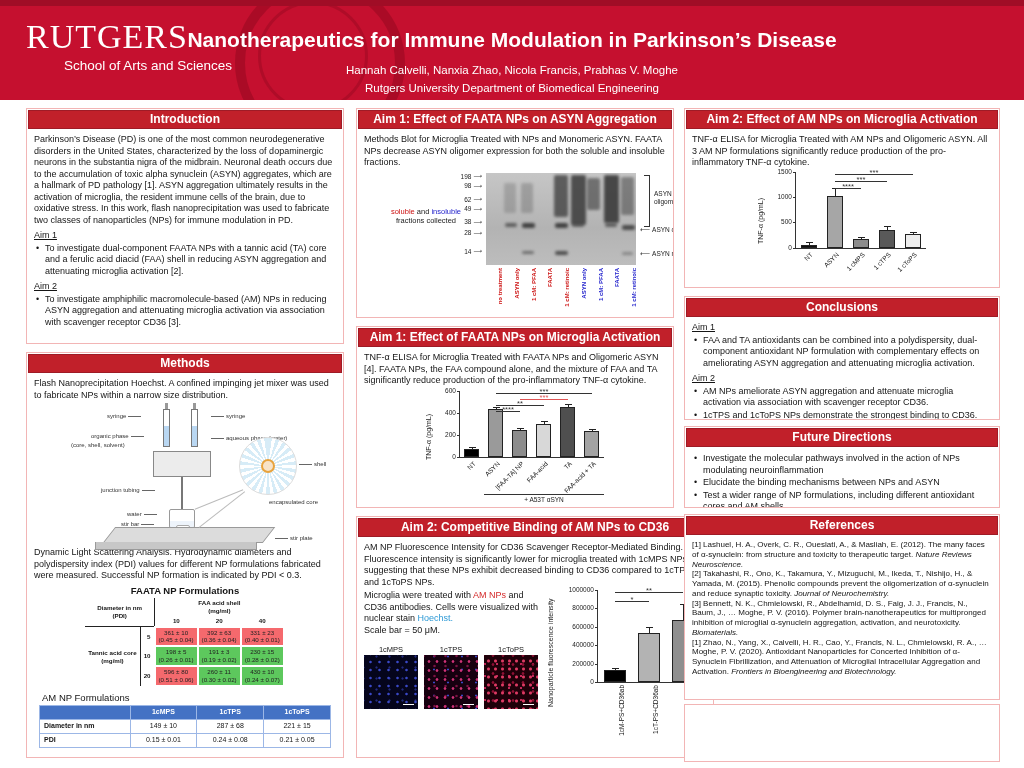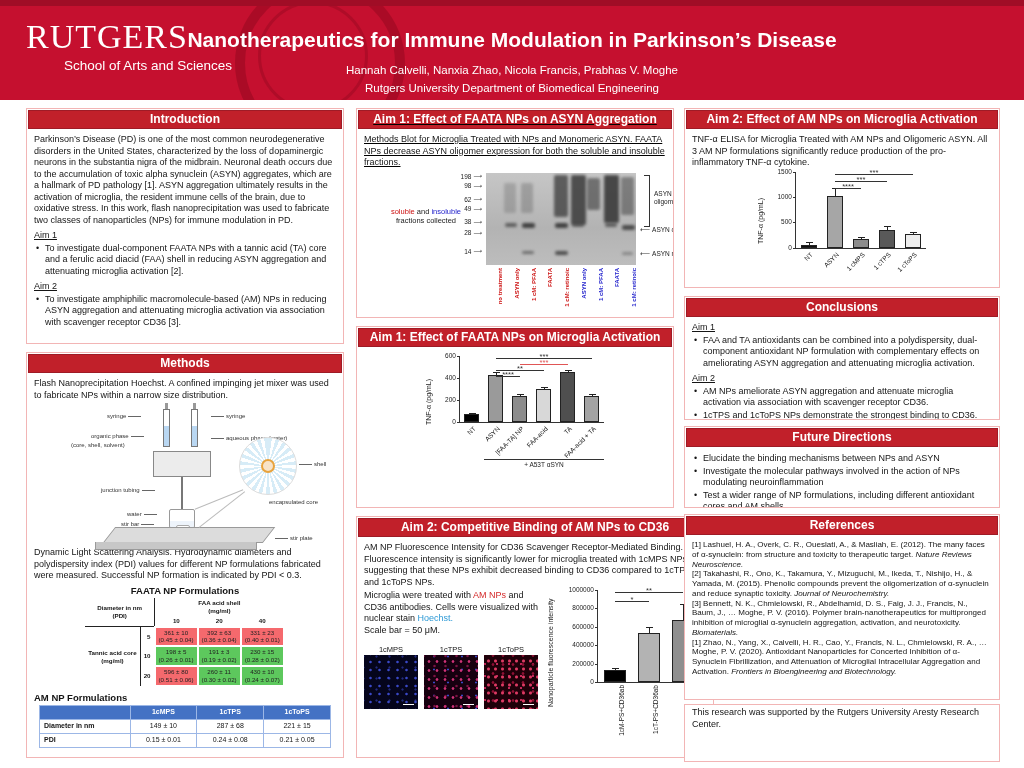--- a/index.html
+++ b/index.html
@@ -49,21 +49,21 @@
   .faata .cg{font-weight:bold;}
   .faata .ch{font-weight:bold;border-bottom:1.5px solid #222;}
   .faata .rg{font-weight:bold;border-right:1.5px solid #222;}
   .faata .rl{font-weight:bold;border-right:1.5px solid #222;text-align:right;}
   .faata .val{border:2px solid #fff;color:#222;}
   .faata .red{background:#f5696d;}
   .faata .green{background:#5dc85d;}
   .pre{white-space:pre-line;}
 
   
-  .amtitle{font-weight:bold;font-size:9.5px;margin:5px 0 1px 0;}
+  .amtitle{font-weight:normal;font-size:9.5px;margin:5px 0 1px 8px;}
   table.am{border-collapse:collapse;margin:0 auto;font-size:7px;width:292px;}
   table.am td{border:1px solid #9cb7e6;padding:2px 4px;text-align:center;background:#fff;}
   table.am tr.hd td{background:#4472c4;color:#fff;font-weight:bold;}
   table.am td.rowlab{font-weight:bold;text-align:left;}
 
   
   .blotwrap{position:relative;width:320px;height:150px;margin:4px auto 0 auto;}
   .mwcol{position:absolute;left:0;top:0;width:36px;height:92px;}
   .mwrow{position:absolute;right:2px;display:flex;gap:2px;font-size:6.5px;color:#222;align-items:center;white-space:nowrap;}
   .mwarrow{font-size:6px;color:#444;}
@@ -244,21 +244,21 @@
           <td class="rowlab">PDI</td>
           <td>0.15 ± 0.01</td>
           <td>0.24 ± 0.08</td>
           <td>0.21 ± 0.05</td>
         </tr>
       </tbody>
         </table>
     </div>
   </div>
 
-  <div class="sec" style="left:356px;top:108px;width:318px;height:210px;text-decoration:underline;">
+  <div class="sec" style="left:356px;top:108px;width:318px;height:210px;">
     <div class="sechead">Aim 1: Effect of FAATA NPs on ASYN Aggregation</div>
     <div class="secbody">
       <div>Methods Blot for Microglia Treated with NPs and Monomeric ASYN. FAATA NPs decrease ASYN oligomer expression for both the soluble and insoluble fractions.</div>
       <div class="blotwrap" style="margin-left:84px;">
         <div class="blotnote">
           <span class="red-inline" style="color:#cc1111;">soluble</span><span> and </span><span style="color:#2222cc;">insoluble</span><br>
           <span>fractions collected</span>
         </div>
         <div class="mwcol">
             <div class="mwrow" style="top: calc(5% - 4px);">
@@ -332,20 +332,21 @@
             <span>ASYN monomer</span>
           </div>
         </div>
       </div>
     </div>
   </div>
 
   <div class="sec" style="left:356px;top:326px;width:318px;height:182px;">
     <div class="sechead">Aim 1: Effect of FAATA NPs on Microglia Activation</div>
     <div class="secbody">
+      <div>TNF-α ELISA for Microglia Treated with FAATA NPs and Oligomeric ASYN [4]. FAATA NPs, the FAA compound alone, and the mixture of FAA and TA significantly reduce production of the pro-inflammatory TNF-α cytokine.</div>
       <div class="chart" style="margin-top:4px;">
           <div class="crow">
             <div class="cylab" style="height: 91px;">TNF-α (pg/mL)</div>
             <div class="cwrap" style="width: 170px; height: 116px;">
               <div class="cplot" style="width: 144px; height: 66px; margin-left: 24px;">
                 <span class="ctick" style="top: 62px;">0</span>
                 <span class="ctickm" style="top: 66px;"></span>
                 <span class="ctick" style="top: 40px;">200</span>
                 <span class="ctickm" style="top: 44px;"></span>
                 <span class="ctick" style="top: 18px;">400</span>
@@ -507,35 +508,32 @@
       <div class="bullet">FAA and TA antioxidants can be combined into a polydispersity, dual-component antioxidant NP formulation with complementary effects on ameliorating ASYN aggregation and attenuating microglia activation.</div>
       <div class="ulabel">Aim 2</div>
       <div class="bullet">AM NPs ameliorate ASYN aggregation and attenuate microglia activation via association with scavenger receptor CD36.</div>
       <div class="bullet">1cTPS and 1cToPS NPs demonstrate the strongest binding to CD36.</div>
     </div>
   </div>
 
   <div class="sec" style="left:684px;top:426px;width:316px;height:82px;">
     <div class="sechead">Future Directions</div>
     <div class="secbody">
+      <div class="bullet">Investigate the molecular pathways involved in the action of NPs modulating neuroinflammation</div>
       <div class="bullet">Elucidate the binding mechanisms between NPs and ASYN</div>
-      <div class="bullet">Investigate the molecular pathways involved in the action of NPs modulating neuroinflammation</div>
       <div class="bullet">Test a wider range of NP formulations, including different antioxidant cores and AM shells</div>
     </div>
   </div>
 
   <div class="sec" style="left:684px;top:514px;width:316px;height:186px;">
     <div class="sechead">References</div>
     <div class="secbody refs">
       <div class="ref"><span>[1] Lashuel, H. A., Overk, C. R., Oueslati, A., &amp; Masliah, E. (2012). The many faces of α-synuclein: from structure and toxicity to therapeutic target. </span><i>Nature Reviews Neuroscience.</i></div>
       <div class="ref"><span>[2] Takahashi, R., Ono, K., Takamura, Y., Mizuguchi, M., Ikeda, T., Nishijo, H., &amp; Yamada, M. (2015). Phenolic compounds prevent the oligomerization of α-synuclein and reduce synaptic toxicity. </span><i>Journal of Neurochemistry.</i></div>
       <div class="ref"><span>[3] Bennett, N. K., Chmielowski, R., Abdelhamid, D. S., Faig, J. J., Francis, N., Baum, J., … Moghe, P. V. (2016). Polymer brain-nanotherapeutics for multipronged inhibition of microglial α-synuclein aggregation, activation, and neurotoxicity. </span><i>Biomaterials.</i></div>
       <div class="ref"><span>[1] Zhao, N., Yang, X., Calvelli, H. R., Cao, Y., Francis, N. L., Chmielowski, R. A., … Moghe, P. V. (2020). Antioxidant Nanoparticles for Concerted Inhibition of α-Synuclein Fibrillization, and Attenuation of Microglial Intracellular Aggregation and Activation. </span><i>Frontiers in Bioengineering and Biotechnology.</i></div>
     </div>
   </div>
 
   <div class="sec" style="left:684px;top:704px;width:316px;height:58px;">
-    <div class="secbody">
-      <div>This research was supported by the Rutgers University Aresty Research Center.</div>
-    </div>
   </div>
 
 </div>
 
 </body></html>

